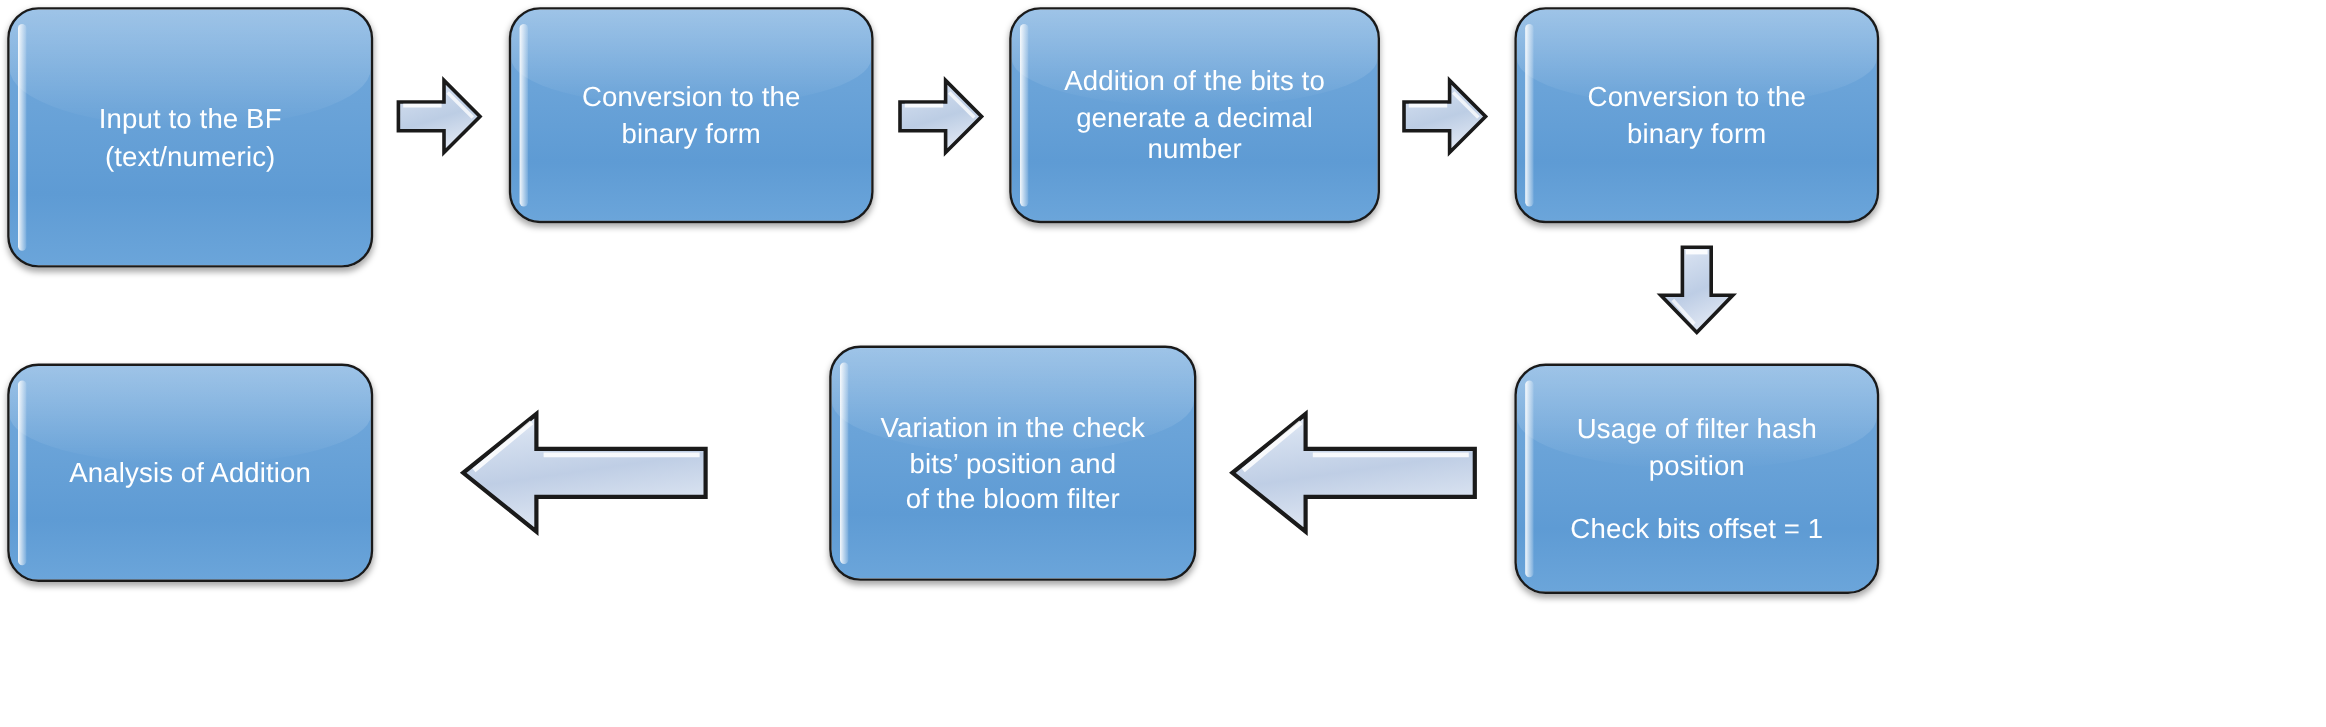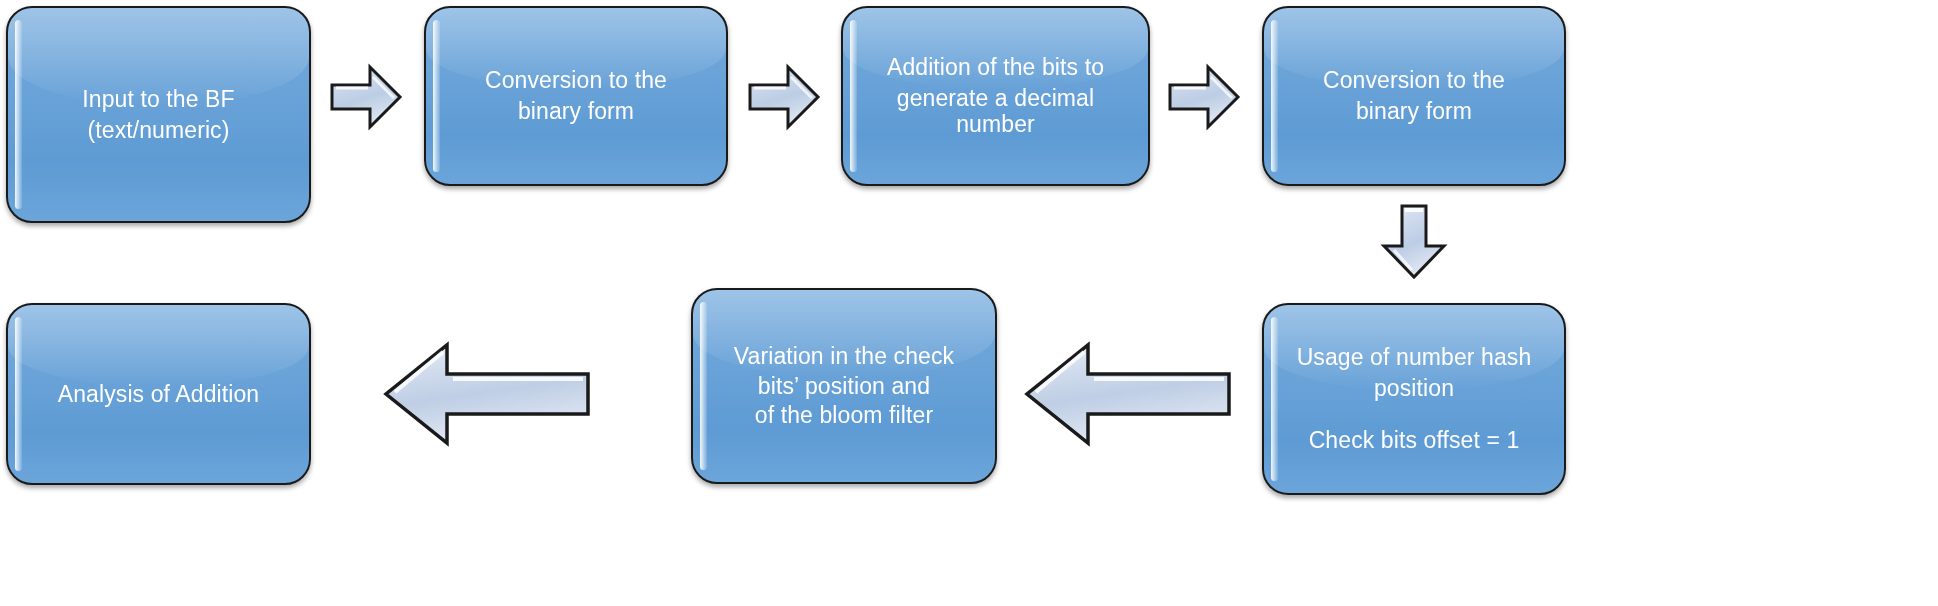--- a/index.html
+++ b/index.html
@@ -138,21 +138,21 @@
           <stop offset="100%" stop-color="#dde5f2"></stop>
         </linearGradient>
       </defs>
       <path d="M21,2 L45,2 L45,42 L63,42 L33,73 L3,42 L21,42 Z" fill="url(#gd1)" stroke="#1a1a1a" stroke-width="3" stroke-linejoin="miter"></path>
       <path d="M24,6 L42,6" stroke="#ffffff" stroke-width="4" opacity=".9" fill="none"></path>
       <path d="M13,46 L31,66" stroke="#ffffff" stroke-width="3" opacity=".7" fill="none"></path>
     </svg>
   </div>
 
   <div class="node" style="left:1262px;top:303px;width:304px;height:192px;">
-    <div class="txt">Usage of number hash</div>
+    <div class="txt">Usage of filter hash</div>
     <div class="txt" style="margin-top:4px;">position</div>
     <div class="txt" style="margin-top:26px;">Check bits offset = 1</div>
   </div>
 
   <div class="arrow" style="left:1024px;top:342px;width:208px;height:104px;">
     <svg width="208" height="104" viewBox="0 0 208 104">
       <defs>
         <linearGradient id="gl1" x1="0" y1="0" x2="0.3" y2="1">
           <stop offset="0%" stop-color="#edf2fa"></stop>
           <stop offset="24%" stop-color="#d4dfef"></stop>

